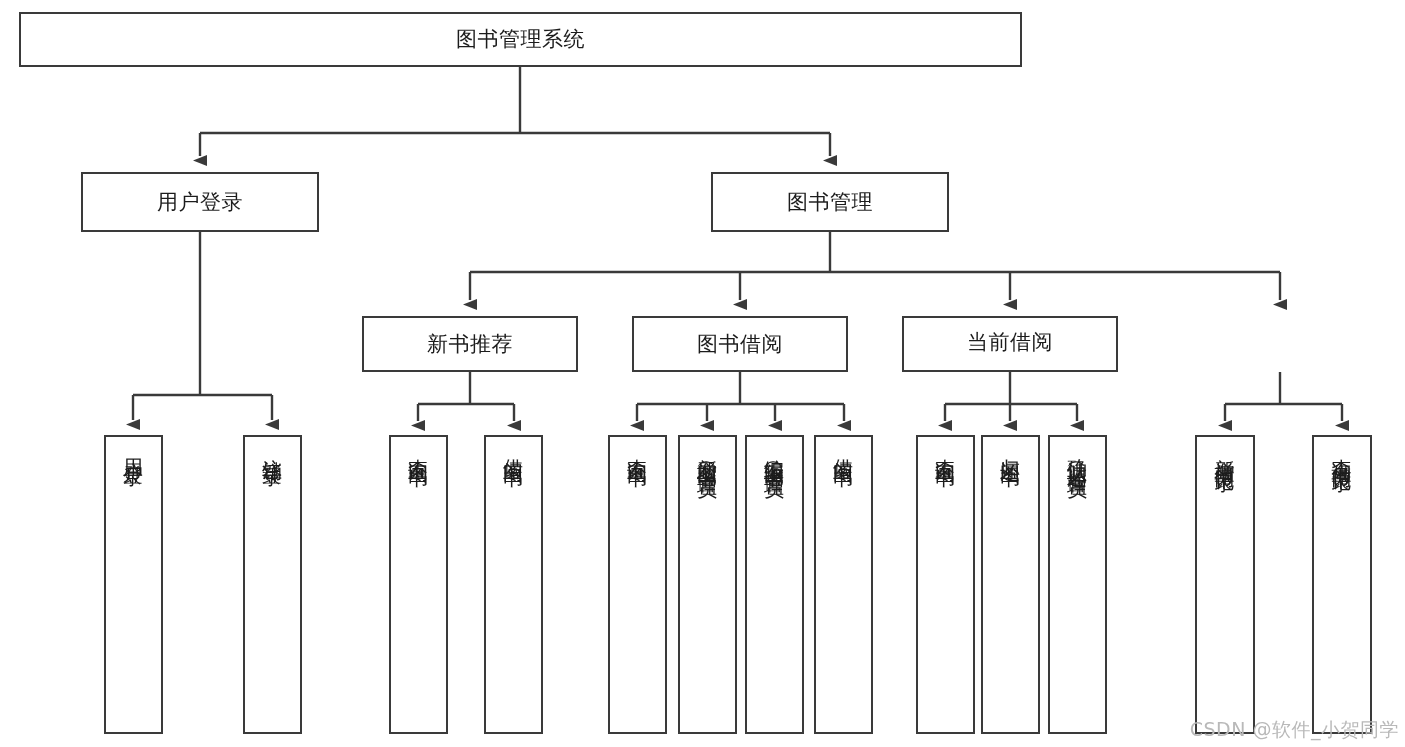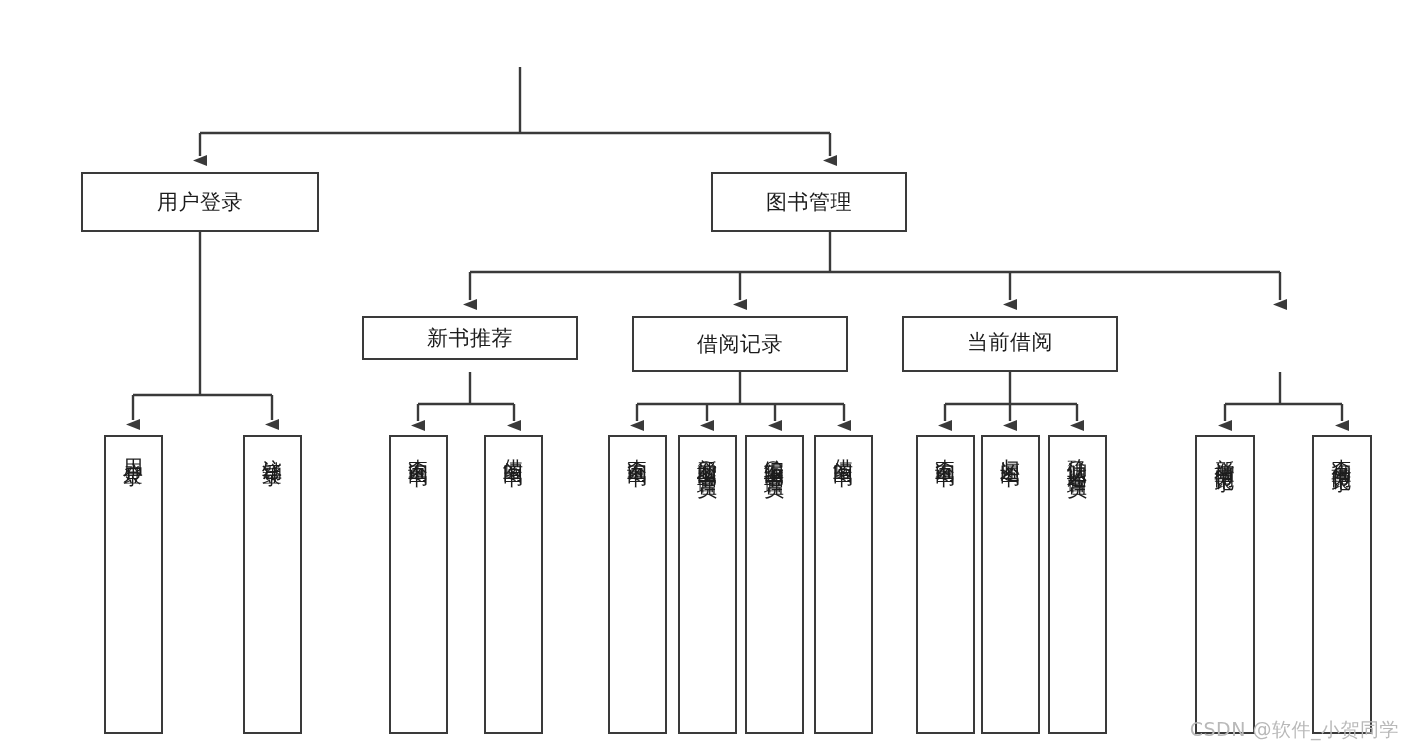--- a/index.html
+++ b/index.html
@@ -139,33 +139,36 @@
     </g>
 
     <g>
       <line x1="1280" y1="372" x2="1280" y2="404"></line>
       <line x1="1225" y1="404" x2="1342" y2="404"></line>
       <line x1="1225" y1="404" x2="1225" y2="421" marker-end="url(#ah)"></line>
       <line x1="1342" y1="404" x2="1342" y2="421" marker-end="url(#ah)"></line>
     </g>
   </svg>
 
+  <div class="node" id="node-root" style="left: 19px; top: 12px; width: 1003px; height: 55px;">
+    <span class="label">图书管理系统</span>
+  </div>
 
   <div class="node" id="node-l1-0" style="left: 81px; top: 172px; width: 238px; height: 60px;">
     <span class="label">用户登录</span>
   </div>
-  <div class="node" id="node-l1-1" style="left: 711px; top: 172px; width: 196px; height: 60px;">
+  <div class="node" id="node-l1-1" style="left: 711px; top: 172px; width: 238px; height: 60px;">
     <span class="label">图书管理</span>
   </div>
 
-  <div class="node" id="node-l2-0" style="left: 362px; top: 316px; width: 216px; height: 44px;">
+  <div class="node" id="node-l2-0" style="left: 362px; top: 316px; width: 216px; height: 56px;">
     <span class="label">新书推荐</span>
   </div>
   <div class="node" id="node-l2-1" style="left: 632px; top: 316px; width: 216px; height: 56px;">
-    <span class="label">借阅记录</span>
+    <span class="label">图书借阅</span>
   </div>
   <div class="node" id="node-l2-2" style="left: 902px; top: 316px; width: 216px; height: 56px; font-family: Liberation Mono, monospace;">
     <span class="label">当前借阅</span>
   </div>
 
   <div class="node vertical" id="node-leaf-0" style="left: 104px; top: 435px; width: 59px; height: 299px;">
     <span class="label">用户登录</span>
   </div>
   <div class="node vertical" id="node-leaf-1" style="left: 243px; top: 435px; width: 59px; height: 299px;">
     <span class="label">注销登录</span>

